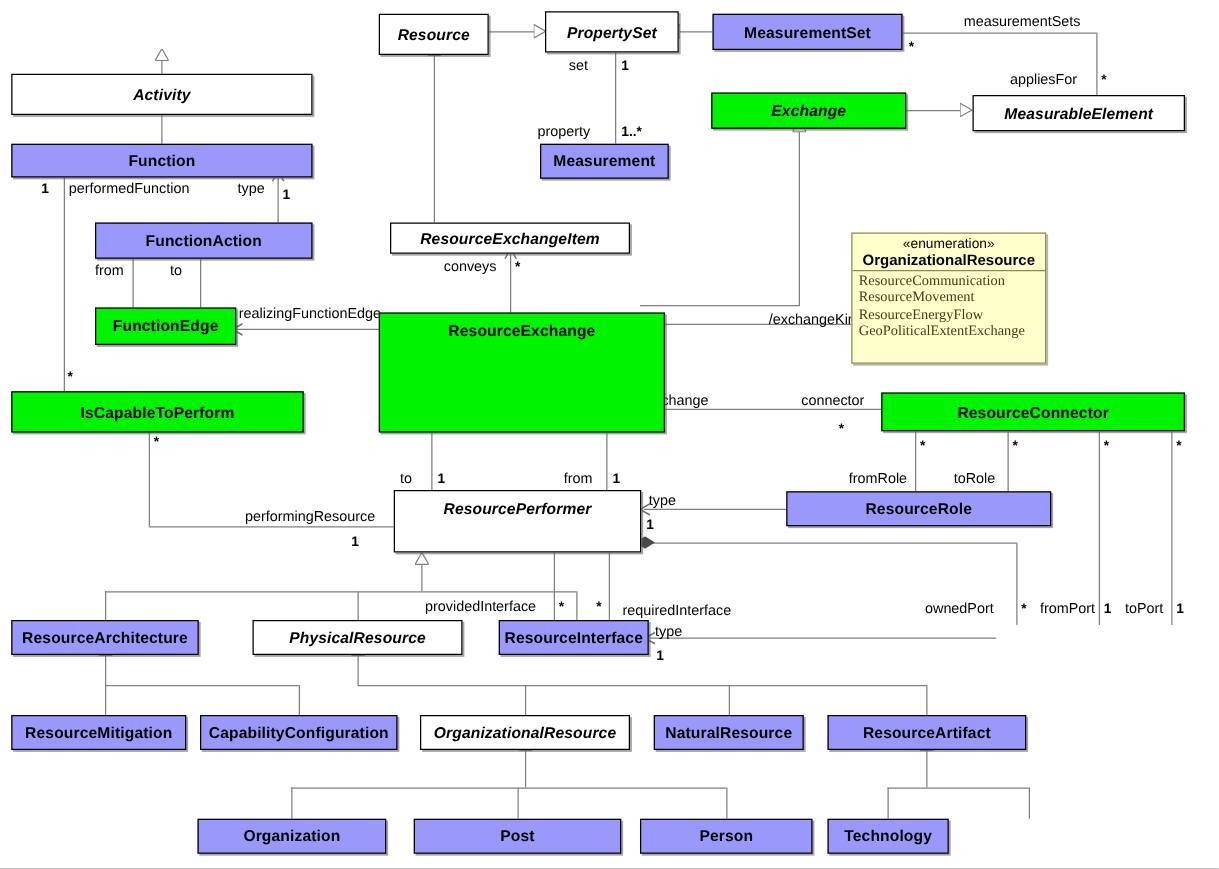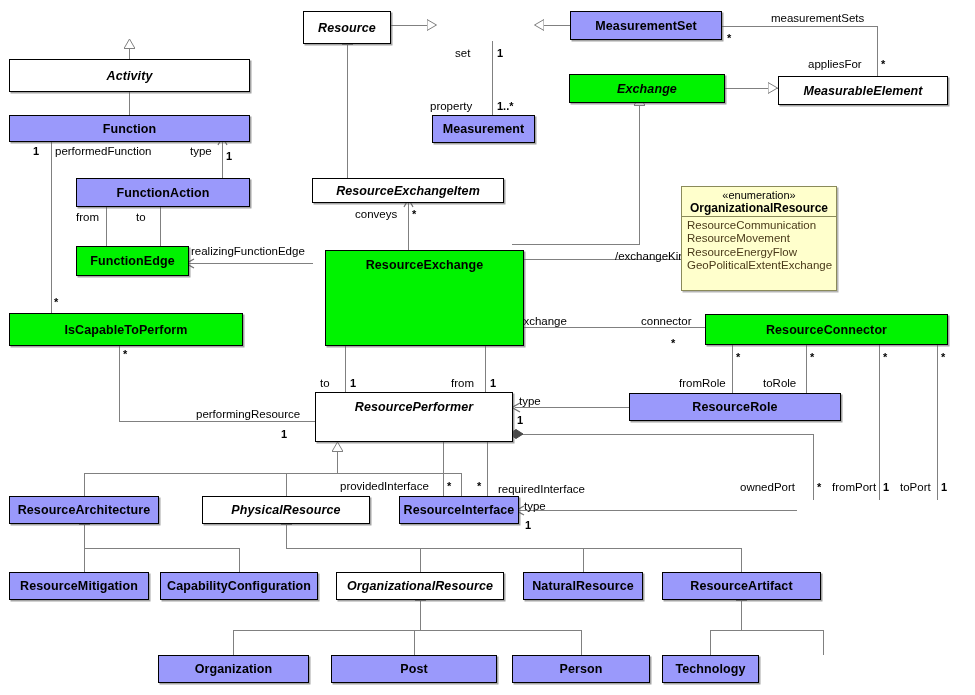--- a/index.html
+++ b/index.html
@@ -55,20 +55,21 @@
     padding: 2px 4px 1px;
     color: #000;
   }
   .enum .estereo { font-size: 11px; }
   .enum .ename   { font-weight: bold; font-size: 12px; }
   .enum .ebody {
     border-top: 1px solid #8a8a5a;
     padding: 2px 5px 3px;
     line-height: 13.4px;
     color: #4a3a1a;
+    font-family: Liberation Serif, serif;
   }
   .enum .ebody div { white-space: nowrap; }
 
   
   .ln {
     position: absolute;
     background: #808080;
     z-index: 1;
   }
   .lnh { height: 1px; }
@@ -291,20 +292,23 @@
   </div>
 
   <div class="node white abstract" style="left:9px;  top:11px;  width:241px; height:33px;margin-top:48px;">
     <span>Activity</span>
   </div>
 
   <div class="node white abstract" style="left:303px; top:11px; width:88px; height:33px;">
     <span>Resource</span>
   </div>
 
+  <div class="node white abstract" style="left:436px; top:9px; width:107px; height:33px;">
+    <span>PropertySet</span>
+  </div>
 
   <div class="node purple" style="left:570px; top:11px; width:152px; height:29px;">
     <span>MeasurementSet</span>
   </div>
 
   <div class="node white abstract" style="left:778px; top:76px; width:170px; height:29px;">
     <span>MeasurableElement</span>
   </div>
 
   <div class="node purple" style="left:432px; top:115px; width:103px; height:28px;">
@@ -328,21 +332,21 @@
   </div>
 
   <div class="node green" style="left:9px; top:313px; width:234px; height:33px;">
     <span>IsCapableToPerform</span>
   </div>
 
   <div class="node white abstract" style="left:312px; top:178px; width:192px; height:25px;">
     <span>ResourceExchangeItem</span>
   </div>
 
-  <div class="node green tall" style="left:325px; top:250px; width:199px; height:96px;">
+  <div class="node green tall" style="left:303px; top:250px; width:229px; height:96px;">
     <span>ResourceExchange</span>
   </div>
 
   <div class="node green" style="left:705px; top:314px; width:243px; height:31px;">
     <span>ResourceConnector</span>
   </div>
 
   <div class="node purple" style="left:629px; top:393px; width:212px; height:28px;">
     <span>ResourceRole</span>
   </div>

